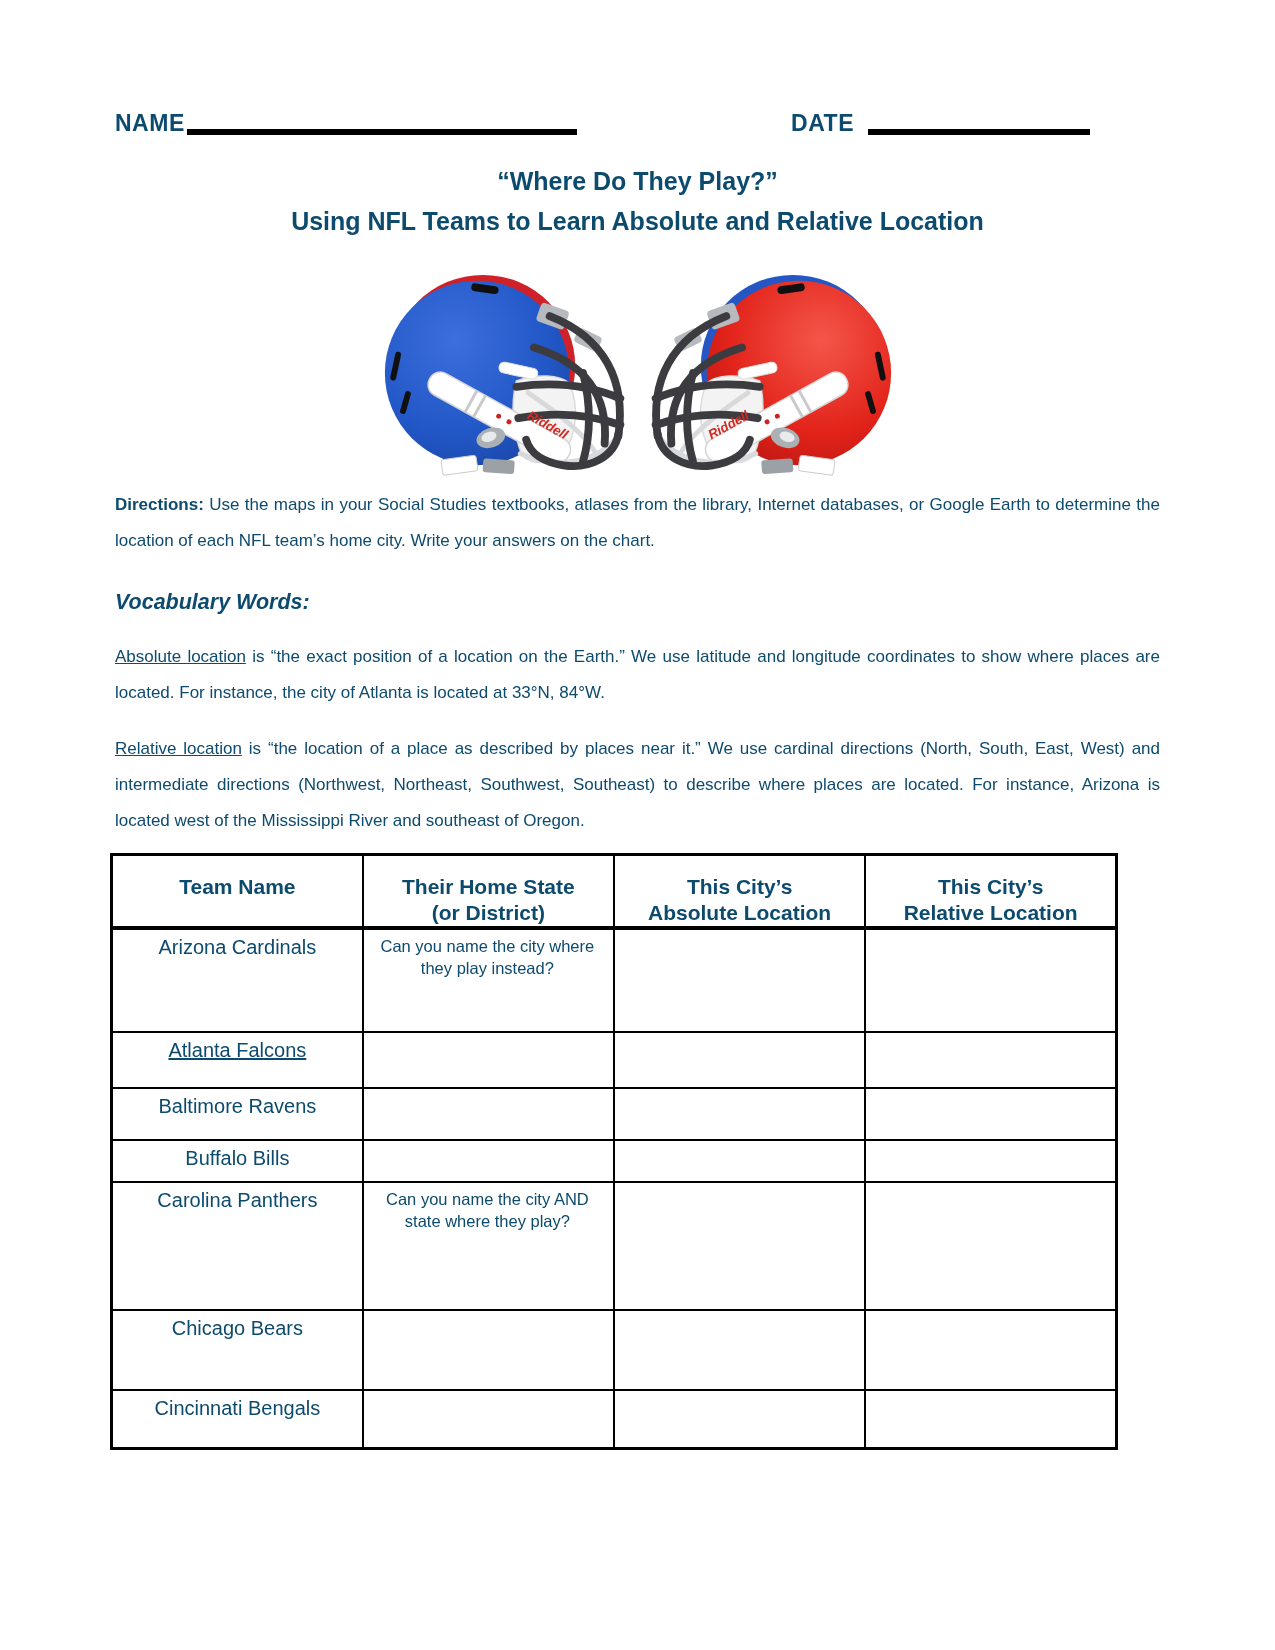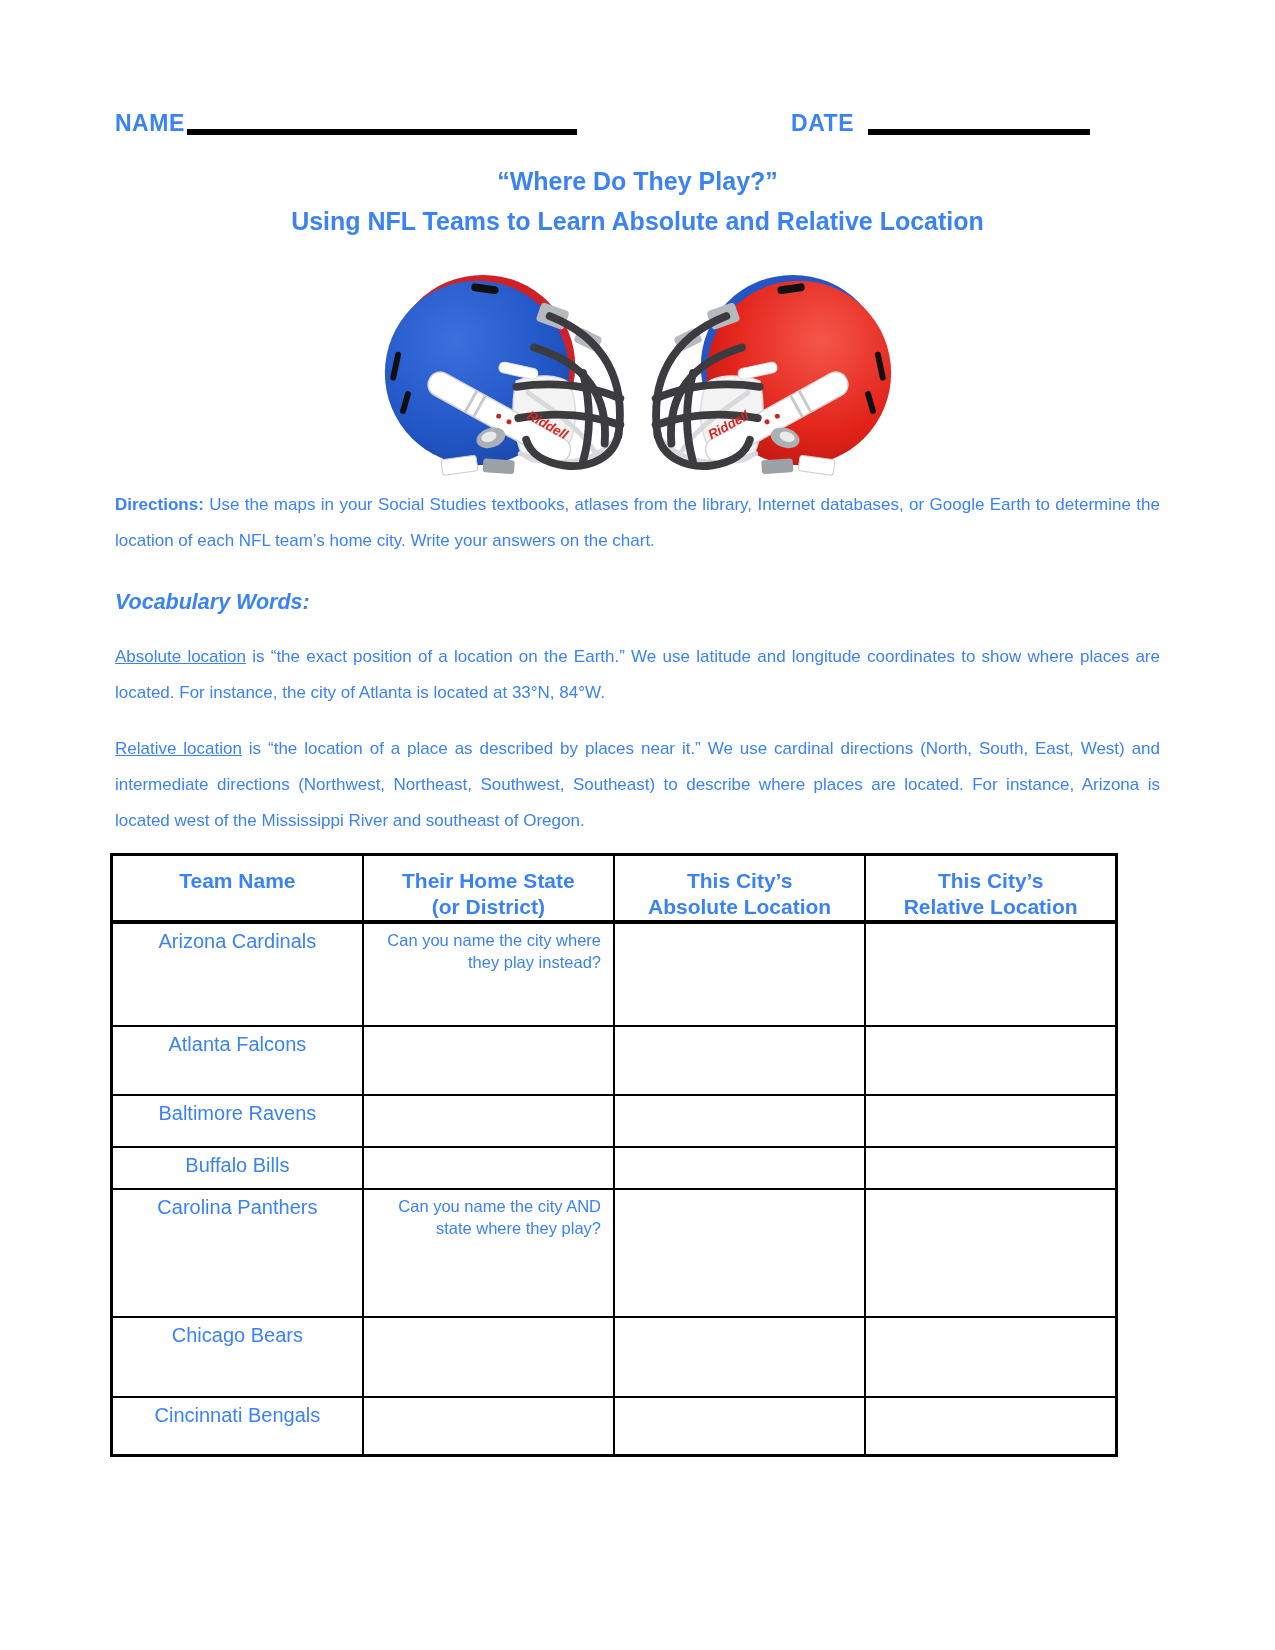--- a/index.html
+++ b/index.html
@@ -1,19 +1,19 @@
 <!DOCTYPE html>
 <html><head>
 <meta charset="utf-8">
 <style>
   * { box-sizing: border-box; }
   html, body { margin: 0; padding: 0; background: #888; }
   .page {
     width: 1275px; height: 1650px; margin: 0 auto; background: #ffffff;
-    font-family: "Liberation Sans", "DejaVu Sans", sans-serif; color: #3b82f6;
+    font-family: "Liberation Sans", "DejaVu Sans", sans-serif; color: #0c4a6e;
     overflow: hidden; position: relative;
   }
   
   .name-date-row { display: flex; align-items: flex-end; padding: 0 185px 0 115px; margin-top: 112px; }
   .nd-label { font-size: 23px; font-weight: bold; line-height: 1; letter-spacing: .5px; }
   .blank { border-bottom: 6px solid #000; height: 6px; }
   .blank-name { width: 390px; margin-left: 2px; }
   .nd-spacer { flex: 1; }
   .blank-date { width: 222px; margin-left: 14px; }
   
@@ -24,26 +24,26 @@
   .para { margin: 0 115px; font-size: 17px; line-height: 36px; text-align: justify; }
   .directions-para { margin-top: 8px; }
   .lead-bold { font-weight: bold; }
   .lead-underline { text-decoration: underline; }
   .vocab-heading { margin: 30px 115px 0; font-size: 21.5px; font-weight: bold; line-height: 26px; font-style: italic; }
   .absolute-para { margin-top: 24px; }
   .relative-para { margin-top: 20px; }
   
   .teams-table { border-collapse: collapse; table-layout: fixed; width: 1008px; margin: 14px 0 0 110px; border: 3px solid #000; }
   .teams-table th, .teams-table td { border: 2px solid #000; padding: 0; vertical-align: top; overflow: hidden; }
-  .teams-table thead th { font-size: 21px; font-weight: bold; line-height: 26px; padding-top: 12px; text-align: center; border-bottom: 4px solid #000; }
+  .teams-table thead th { font-size: 21px; font-weight: bold; line-height: 26px; padding-top: 18px; text-align: center; border-bottom: 4px solid #000; }
   .teams-table td.team-cell { text-align: center; font-size: 20px; line-height: 24px; padding-top: 5px; }
-  .teams-table td.note-cell { font-size: 16.5px; line-height: 22px; padding: 5px 12px 0 10px; text-align: right; }
+  .teams-table td.note-cell { font-size: 16.5px; line-height: 22px; padding: 5px 12px 0 10px; text-align: center; }
   tr.rh-58  { height: 58px; }
   tr.rh-104 { height: 104px; }
-  tr.rh-56  { height: 69px; }
+  tr.rh-56  { height: 56px; text-decoration: underline; }
   tr.rh-60  { height: 52px; margin-top: 48px; }
   tr.rh-57  { height: 42px; }
   tr.rh-100 { height: 128px; }
   tr.rh-62  { height: 80px; }
 </style>
 </head>
 <body>
 
 <div class="page">
 

